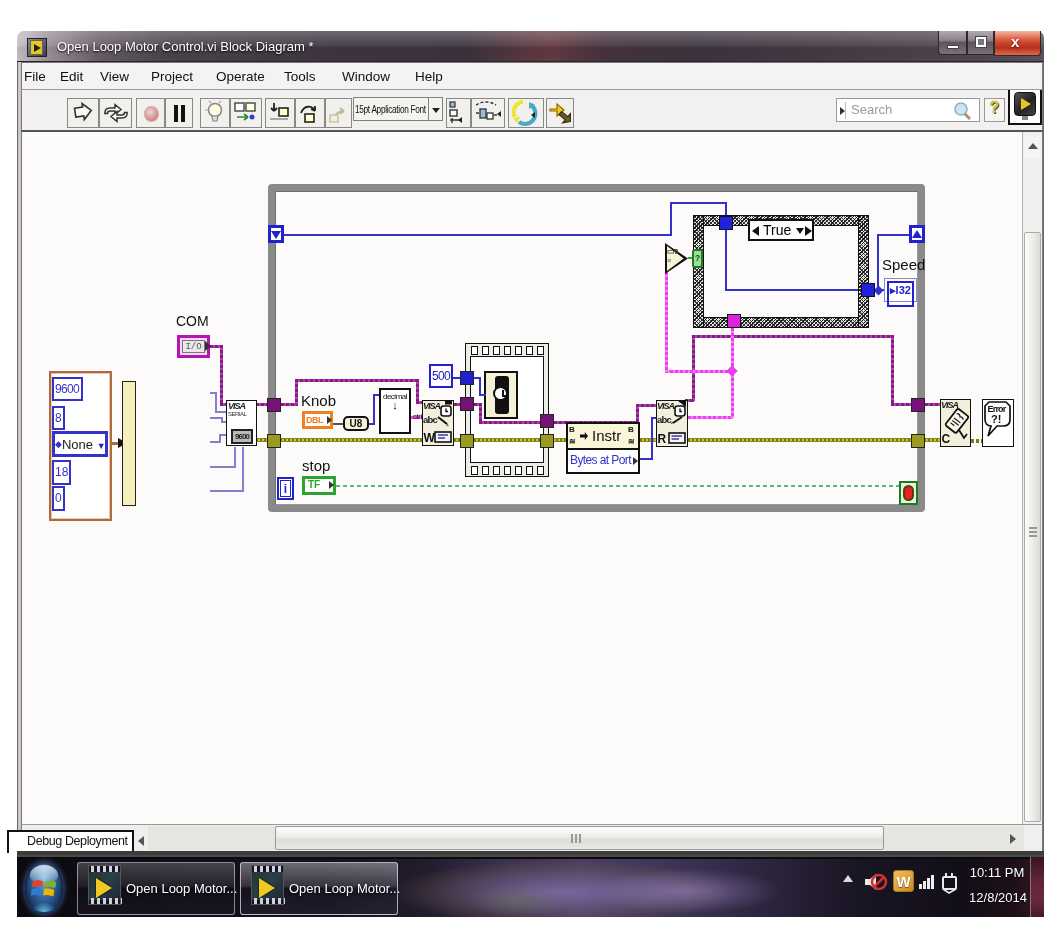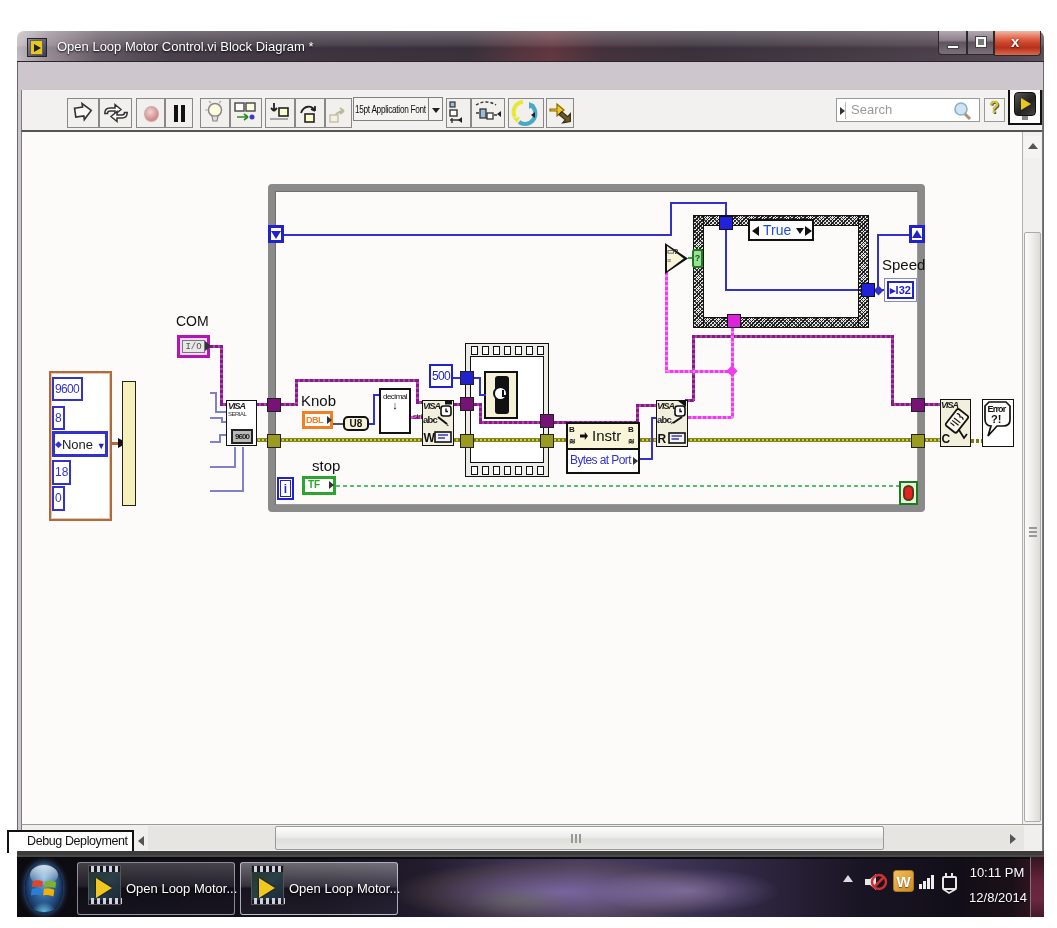--- a/index.html
+++ b/index.html
@@ -57,20 +57,30 @@
     <div class="abs" style="left:950px;top:0px;width:27px;height:24px;border:1px solid #2a2a2a;border-top:none;background:linear-gradient(180deg,#b4a9b1 0%,#8d828c 40%,#5f5460 50%,#7b707a 100%);">
       <div class="abs" style="left:8px;top:6px;width:10px;height:10px;border:2px solid #fdfdfd;background:#777;box-shadow:0 0 0 1px #444;"></div>
     </div>
     <div class="abs" style="left:977px;top:0px;width:47px;height:25px;border:1px solid #2a2a2a;border-top:none;border-radius:0 0 4px 0;background:linear-gradient(180deg,#f0b9a8 0%,#e2674b 30%,#c8442a 50%,#b8311c 70%,#d86a4a 100%);">
       <div class="abs" style="left:16px;top:2px;color:#fff;font-size:15px;font-weight:bold;text-shadow:0 1px 2px #500;">x</div>
     </div>
   </div>
 
   <div class="abs" style="left:0;top:31px;width:1027px;height:793px;background:#cdc6cc;border-left:1px solid #6a6a6a;border-right:1px solid #6a6a6a;"></div>
 
+  <div class="abs" style="left:4px;top:31px;width:1022px;height:28px;background:#f4f3f1;border:1px solid #7a7a7a;border-bottom:1px solid #9a9a9a;">
+    <div class="abs" style="left:2px;top:6px;font-size:13.5px;color:#111;">File</div>
+    <div class="abs" style="left:38px;top:6px;font-size:13.5px;color:#111;">Edit</div>
+    <div class="abs" style="left:78px;top:6px;font-size:13.5px;color:#111;">View</div>
+    <div class="abs" style="left:129px;top:6px;font-size:13.5px;color:#111;">Project</div>
+    <div class="abs" style="left:194px;top:6px;font-size:13.5px;color:#111;">Operate</div>
+    <div class="abs" style="left:262px;top:6px;font-size:13.5px;color:#111;">Tools</div>
+    <div class="abs" style="left:320px;top:6px;font-size:13.5px;color:#111;">Window</div>
+    <div class="abs" style="left:393px;top:6px;font-size:13.5px;color:#111;">Help</div>
+  </div>
 
   <div class="abs" id="toolbar" style="left:4px;top:59px;width:1022px;height:42px;background:#f2f1ef;border-left:1px solid #7a7a7a;border-right:1px solid #7a7a7a;border-bottom:2px solid #555;">
     <div class="tbb" style="left:45px;width:32px;">
       <svg width="28" height="28" viewBox="0 0 28 28">
           <path d="M6 8 L15 8 L15 4 L24 13 L15 22 L15 18 L6 18 Z" fill="#f8f8f8" stroke="#333" stroke-width="1.8" transform="rotate(-8 14 14) scale(0.9) translate(1,1)"></path>
         </svg>
     </div>
     <div class="tbb" style="left:77px;width:33px;">
       <svg width="28" height="28" viewBox="0 0 28 28">
           <g stroke="#333" stroke-width="1.5" fill="#fcfcfc">
@@ -300,21 +310,21 @@
     </div>
 
     <div class="abs" style="left:343px;top:416px;width:26px;height:15px;border:2px solid #111;border-radius:5px;background:#f6f2d8;color:#111;font-size:10px;font-weight:bold;text-align:center;line-height:11px;">U8</div>
 
     <div class="abs" style="left:379px;top:388px;width:32px;height:46px;border:2px solid #111;background:#fff;color:#111;text-align:center;">
       <div style="font-size:8px;margin-top:2px;letter-spacing:-0.5px;">decimal</div>
       <div style="font-size:11px;line-height:9px;font-weight:bold;">↓</div>
       <div style="font-size:8px;margin-top:2px;letter-spacing:-0.5px;margin-left:32px;">string</div>
     </div>
 
-    <div class="abs" style="left:312px;top:457px;color:#111;font-size:15px;">stop</div>
+    <div class="abs" style="left:302px;top:457px;color:#111;font-size:15px;">stop</div>
     <div class="abs" style="left:302px;top:476px;width:34px;height:19px;border:3px solid #2ca52c;background:#fff;">
       <div class="abs" style="left:3px;top:0px;color:#2ca52c;font-size:10px;font-weight:bold;">TF</div>
       <div class="abs" style="left:24px;top:2px;width:0;height:0;border-left:5px solid #333;border-top:4px solid transparent;border-bottom:4px solid transparent;"></div>
     </div>
     <div class="abs" style="left:277px;top:477px;width:17px;height:23px;border:2px solid #2222cc;background:#fff;">
       <div class="abs" style="left:1px;top:1px;width:11px;height:17px;border:1px solid #2222cc;color:#2222cc;font-size:12px;font-weight:bold;text-align:center;line-height:16px;">i</div>
     </div>
 
     <div class="abs" style="left:429px;top:364px;width:24px;height:24px;border:2px solid #2222cc;background:#fff;color:#2222cc;font-size:12px;line-height:20px;text-align:center;letter-spacing:-0.7px;">500</div>
 
@@ -421,28 +431,28 @@
 
     <div class="abs" style="left:692px;top:249px;width:11px;height:19px;border:2px solid #1f7a1f;border-radius:3px;background:#9ae09a;color:#155515;font-size:9px;font-weight:bold;text-align:center;line-height:15px;">?</div>
     <div class="abs" style="left:688px;top:257px;width:4px;height:2px;background:#2ca52c;"></div>
 
     <div class="tun" style="left:719px;top:216px;background:#2222dd;border-color:#111;"></div>
     <div class="tun" style="left:861px;top:283px;background:#2222dd;border-color:#111;"></div>
     <div class="tun" style="left:727px;top:314px;background:#dd22dd;border-color:#111;"></div>
 
     <div class="abs" style="left:748px;top:219px;width:66px;height:22px;border:2px solid #111;background:#fff;">
       <div class="abs" style="left:2px;top:5px;width:0;height:0;border-right:7px solid #111;border-top:5px solid transparent;border-bottom:5px solid transparent;"></div>
-      <div class="abs" style="left:13px;top:1px;font-size:14px;color:#1d4ed8;">True</div>
+      <div class="abs" style="left:13px;top:1px;font-size:14px;color:#000000;">True</div>
       <div class="abs" style="left:46px;top:7px;width:0;height:0;border-top:6px solid #111;border-left:4px solid transparent;border-right:4px solid transparent;"></div>
       <div class="abs" style="left:55px;top:5px;width:0;height:0;border-left:7px solid #111;border-top:5px solid transparent;border-bottom:5px solid transparent;"></div>
     </div>
 
     <div class="abs" style="left:882px;top:256px;color:#111;font-size:15px;">Speed</div>
     <div class="abs" style="left:884px;top:278px;width:33px;height:24px;border:1px solid #8888cc;background:#fff;">
-      <div class="abs" style="left:2px;top:2px;width:27px;height:18px;border:2px solid #2222cc;color:#2222cc;font-size:11px;font-weight:bold;text-align:center;line-height:14px;">▸I32</div>
+      <div class="abs" style="left:2px;top:2px;width:27px;height:26px;border:2px solid #2222cc;color:#2222cc;font-size:11px;font-weight:bold;text-align:center;line-height:14px;">▸I32</div>
     </div>
 
     <div class="abs" style="left:899px;top:481px;width:19px;height:24px;border:2px solid #1f7a1f;background:#e2f5d8;">
       <div class="abs" style="left:2px;top:2px;width:11px;height:16px;border:2px solid #5a3a10;border-radius:6px;background:#e62222;"></div>
     </div>
 
     <div class="abs" style="left:940px;top:399px;width:31px;height:48px;border:1.5px solid #111;background:#f2efdc;">
       <svg width="28" height="45" viewBox="0 0 28 45">
         <text x="0" y="8" font-size="9" font-style="italic" font-weight="bold" fill="#1a1a1a" font-family="Liberation Sans" letter-spacing="-1">VISA</text>
         <g transform="rotate(38 15 22)">

